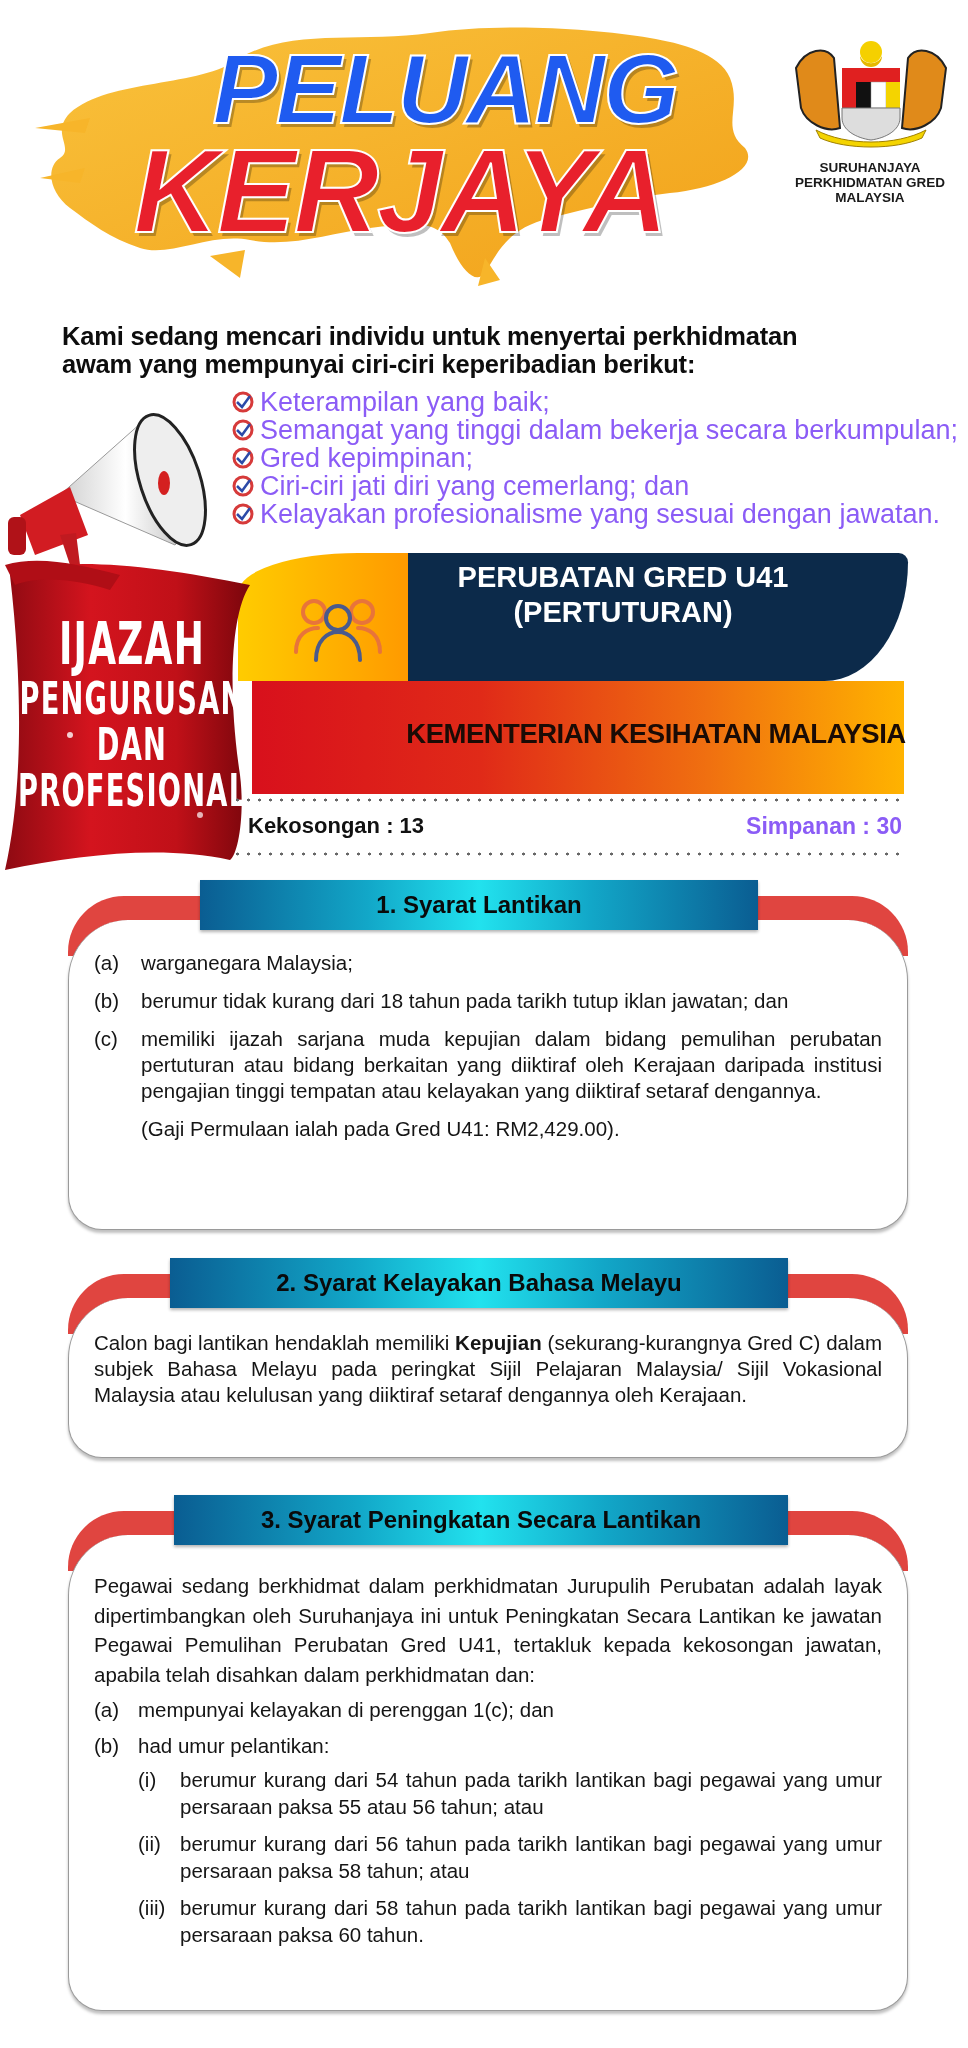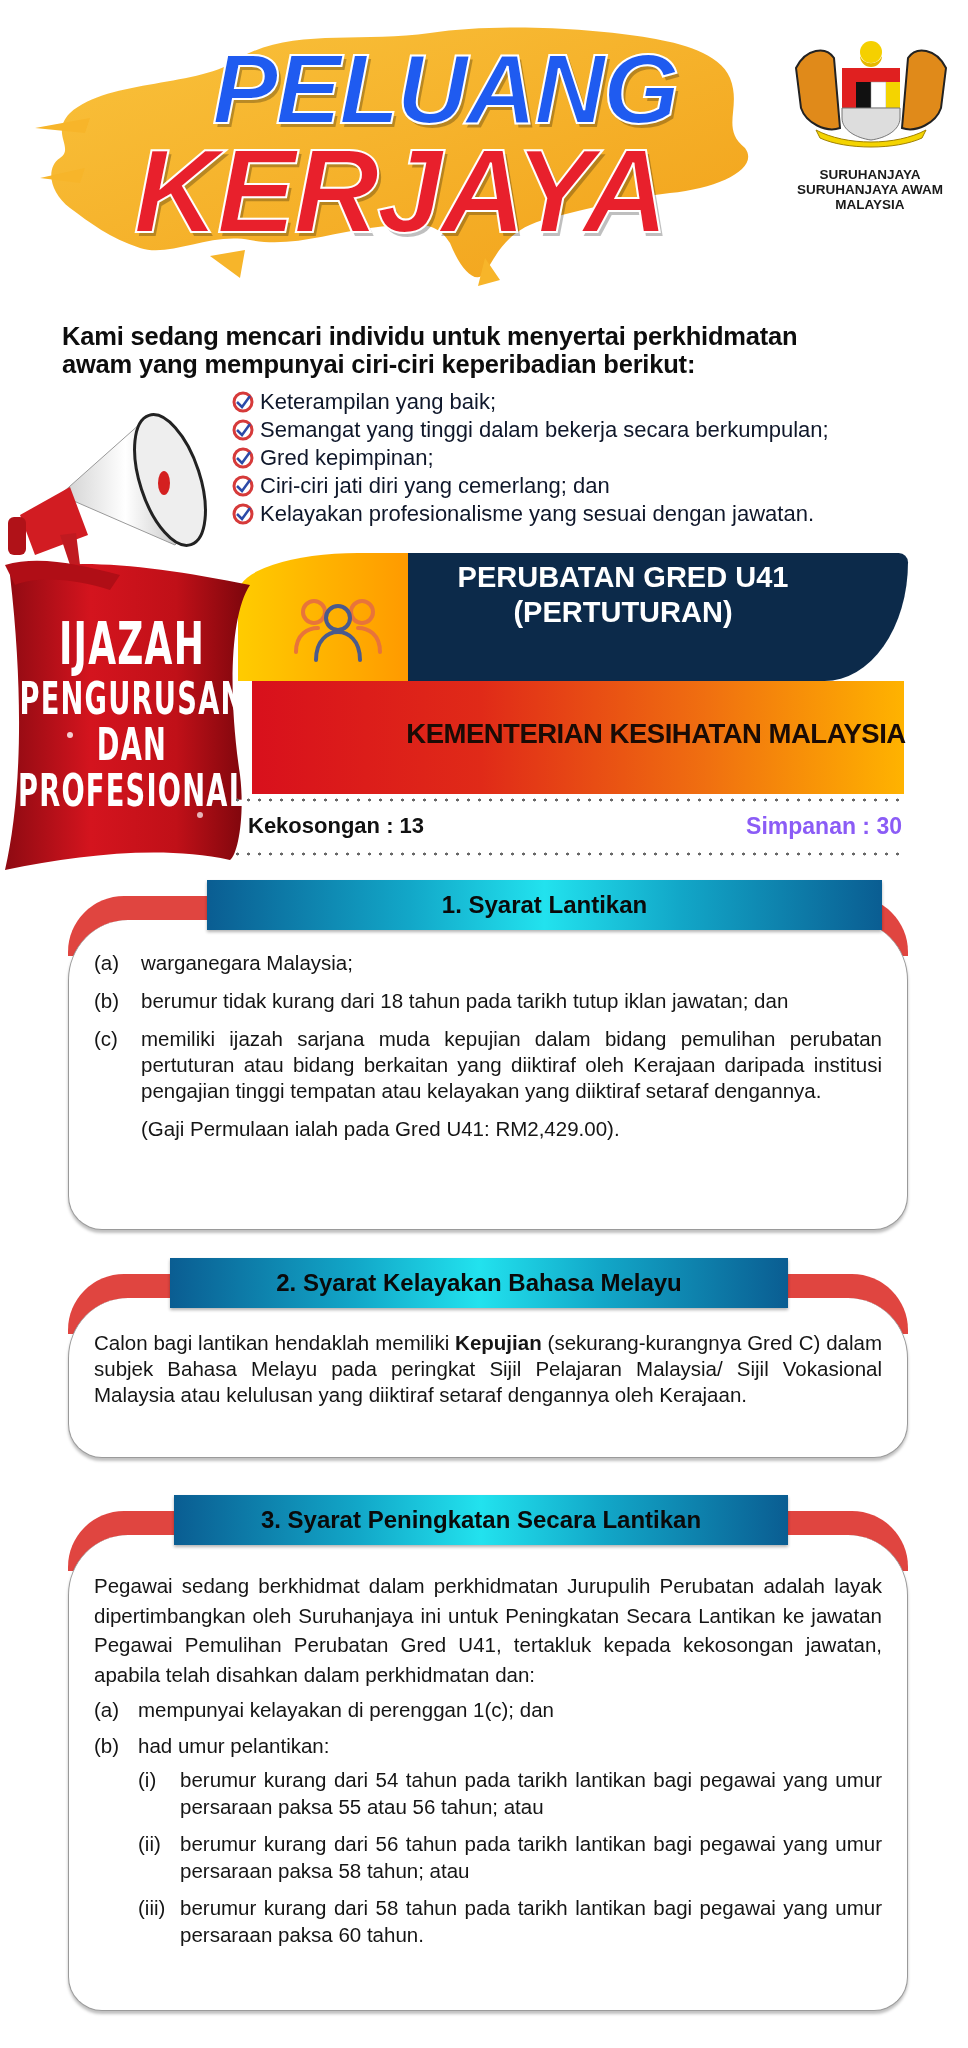--- a/index.html
+++ b/index.html
@@ -6,26 +6,26 @@
   html, body { width: 968px; height: 2048px; background: #ffffff; overflow: hidden; }
   body { font-family: "Liberation Sans", "DejaVu Sans", sans-serif; color: #111; position: relative; }
 
   
   .hero { position: absolute; left: 0; top: 0; width: 968px; height: 300px; }
   .splash { position: absolute; left: 30px; top: 18px; width: 730px; height: 270px; }
   .hero-title { position: absolute; left: 120px; top: 40px; width: 560px; text-align: center; font-weight: 900; font-style: italic; line-height: 1; letter-spacing: -2px; }
   .hero-title .t1 { display: block; font-size: 98px; color: #1f5bf0; -webkit-text-stroke: 2px #fff; text-shadow: 3px 4px 0 rgba(0,0,0,0.25); margin-left: 90px; }
   .hero-title .t2 { display: block; font-size: 118px; color: #e8202c; -webkit-text-stroke: 2px #fff; text-shadow: 3px 4px 0 rgba(0,0,0,0.25); margin-top: -6px; }
   .crest { position: absolute; left: 786px; top: 38px; width: 170px; height: 110px; }
-  .agency { position: absolute; left: 772px; top: 160px; width: 196px; text-align: center; font-size: 13.5px; font-weight: 700; line-height: 15px; color: #1a1a1a; margin-top: 7px; }
+  .agency { position: absolute; left: 772px; top: 160px; width: 196px; text-align: center; font-size: 13.5px; font-weight: 700; line-height: 15px; color: #1a1a1a; }
 
   
   .intro { position: absolute; left: 28px; top: 322px; width: 930px; font-weight: 700; font-size: 25.5px; line-height: 28px; color: #0d0d0d; letter-spacing: -0.2px; margin-left: 34px; }
   .traits { position: absolute; left: 232px; top: 388px; list-style: none; }
-  .traits li { display: flex; align-items: center; height: 28px; font-size: 22px; color: #0f172a; }
+  .traits li { display: flex; align-items: center; height: 28px; font-size: 27px; color: #8b5cf6; }
   .check { width: 22px; height: 22px; margin-right: 6px; flex: 0 0 22px; }
   .megaphone { position: absolute; left: 0; top: 395px; width: 220px; height: 175px; }
 
   
   .scroll { position: absolute; left: 0; top: 555px; width: 262px; height: 320px; }
   .scroll-text { position: absolute; left: 18px; top: 612px; width: 228px; text-align: center; color: #fff; font-family: "DejaVu Sans", sans-serif; font-weight: 700; transform: scaleX(0.62); transform-origin: center top; }
   .scroll-text .s1 { display: block; font-size: 58px; line-height: 64px; letter-spacing: 2px; width: 368px; margin-left: -70px; }
   .scroll-text .s2 { display: block; font-size: 44px; line-height: 46px; letter-spacing: 2px; width: 368px; margin-left: -70px; }
   .band-yellow { position: absolute; left: 238px; top: 553px; width: 170px; height: 128px; background: linear-gradient(90deg, #ffcc00, #ff9a00); border-top-left-radius: 120px 40px; }
   .band-navy { position: absolute; left: 408px; top: 553px; width: 500px; height: 128px; background: #0c2a4a; border-top-right-radius: 10px; border-bottom-right-radius: 90px 128px; }
@@ -78,21 +78,21 @@
     <rect x="56" y="30" width="58" height="14" fill="#e02020"></rect>
     <rect x="56" y="44" width="14" height="26" fill="#e02020"></rect>
     <rect x="70" y="44" width="15" height="26" fill="#111"></rect>
     <rect x="85" y="44" width="15" height="26" fill="#fff" stroke="#999" stroke-width="0.5"></rect>
     <rect x="100" y="44" width="14" height="26" fill="#f4d400"></rect>
     <path d="M56,70 L114,70 L114,80 C114,92 100,100 85,102 C70,100 56,92 56,80 Z" fill="#ddd" stroke="#777" stroke-width="1"></path>
     <path d="M30,92 C60,108 110,108 140,92 L136,100 C110,112 60,112 34,100 Z" fill="#f4d400" stroke="#a08000" stroke-width="1"></path>
   </svg>
   <div class="agency">
     <div>SURUHANJAYA</div>
-    <div>SURUHANJAYA AWAM</div>
+    <div>PERKHIDMATAN GRED</div>
     <div>MALAYSIA</div>
   </div>
 </section>
 
 <div class="intro">
   <div>Kami sedang mencari individu untuk menyertai perkhidmatan</div>
   <div>awam yang mempunyai ciri-ciri keperibadian berikut:</div>
 </div>
 
 <svg class="megaphone" viewBox="0 0 220 175">
@@ -192,21 +192,21 @@
 </div>
 
 <div class="dots d1"></div>
 <div class="vacancy">Kekosongan : 13</div>
 <div class="reserve">Simpanan : 30</div>
 <div class="dots d2"></div>
 
 <section class="card" style="top:880px; height:360px;">
   <div class="card-red"></div>
   <div class="card-body" style="height:310px;"></div>
-  <div class="card-header" style="left:139px; width:675px;">1. Syarat Lantikan</div>
+  <div class="card-header" style="left:132px; width:558px;">1. Syarat Lantikan</div>
   <div class="card-content" style="top:70px;">
     <div class="item">
       <span class="lbl">(a)</span>
       <span class="txt">warganegara Malaysia;</span>
     </div>
     <div class="item">
       <span class="lbl">(b)</span>
       <span class="txt">berumur tidak kurang dari 18 tahun pada tarikh tutup iklan    jawatan; dan</span>
     </div>
     <div class="item">

